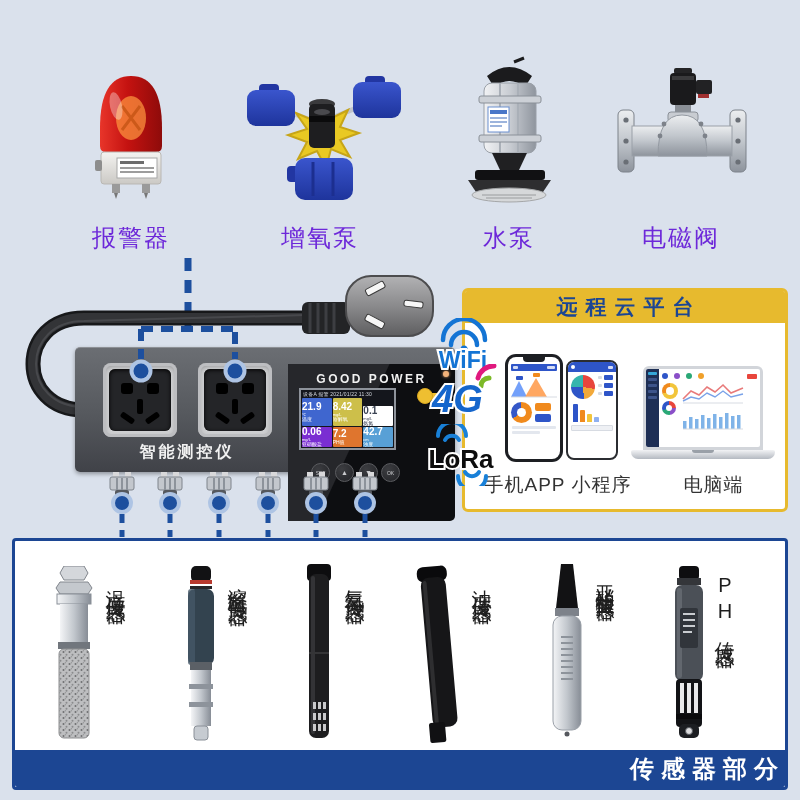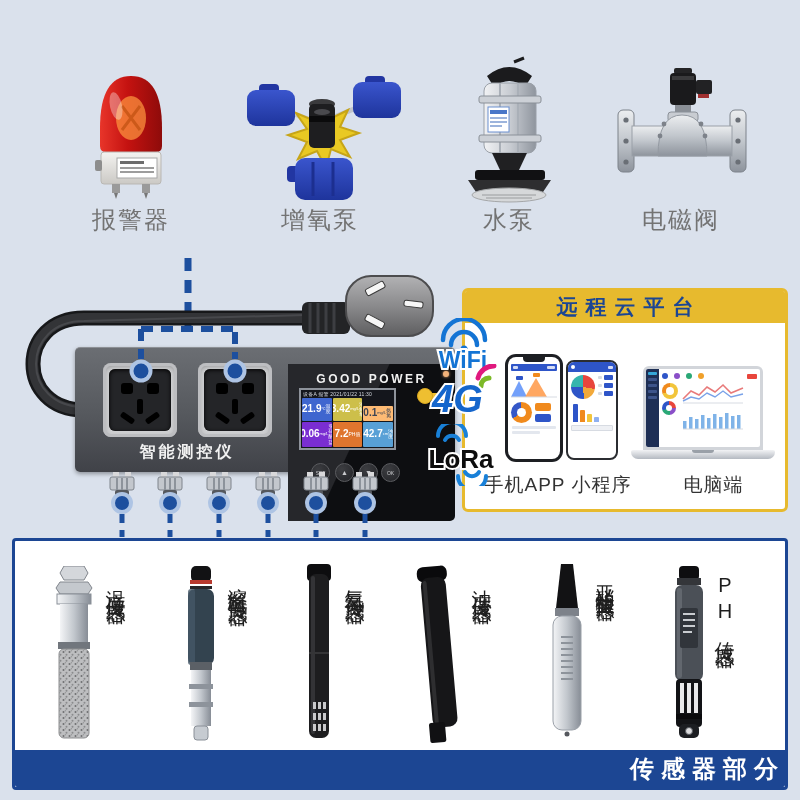--- a/index.html
+++ b/index.html
@@ -32,21 +32,21 @@
   }
   .sensor-banner {
     position:absolute; bottom:0; left:0; right:0; height:37px;
     background:#1c4693; border-radius:0 0 2px 2px;
     display:flex; align-items:center; justify-content:flex-end;
   }
   
   .device-art { position:absolute; z-index:2; }
   .device-label {
     position:absolute; width:130px; text-align:center;
-    font-size:24px; color:#737373; letter-spacing:2px; z-index:2;
+    font-size:24px; color:#6d28d9; letter-spacing:2px; z-index:2;margin-top:18px;
   }
   
   .controller {
     position:absolute; left:75px; top:347px; width:380px; height:125px;
     background:linear-gradient(180deg,#6b6e73 0%,#55585d 55%,#404248 100%);
     border-radius:5px; box-shadow:0 2px 4px rgba(0,0,0,.35); z-index:4;
     border-top:1px solid #8d9095;
   }
   .ctrl-panel {
     position:absolute; left:213px; top:16px; width:167px; height:157px;
@@ -63,28 +63,28 @@
   }
   .screen-status {
     height:8px; font-size:5px; color:#d7dbe2; white-space:nowrap;
     padding:1px 2px 0 2px; letter-spacing:.2px;
   }
   .tiles {
     display:grid; grid-template-columns:repeat(3,1fr); gap:1px;
     padding:0 1px 1px 1px; height:50px;
   }
   .tile {
-    display:flex; align-items:center; justify-content:center;
+    display:flex; flex-direction:column; justify-content:center;
     color:#fff; overflow:hidden; line-height:1.05; border-radius:1px;
   }
   .tile .tv { font-size:10px; font-weight:bold; }
   .tile .tu { font-size:4px; }
   .tile .tl { font-size:5px; }
   .t1 { background:#3f66cf; } .t2 { background:#cdbf4a; } 
-  .t3 { background:#fdba74; color:#3c4454;margin-top:8px; }
+  .t3 { background:#ffffff; color:#3c4454;margin-top:8px; }
   .t4 { background:#7a2ed2; } .t5 { background:#df752e; } .t6 { background:#58a0d6; }
   .ctrl-btn {
     position:absolute; width:19px; height:19px; border-radius:50%; top:99px;
     background:radial-gradient(circle at 35% 30%, #3c3d41, #222327);
     border:1px solid #5b5c60; color:#c9cacd; font-size:5px;
     display:flex; align-items:center; justify-content:center;
   }
   .ctrl-btn.arrow { font-size:7px; }
   .ctrl-label {
     position:absolute; left:42px; top:94px; width:140px; text-align:center;

